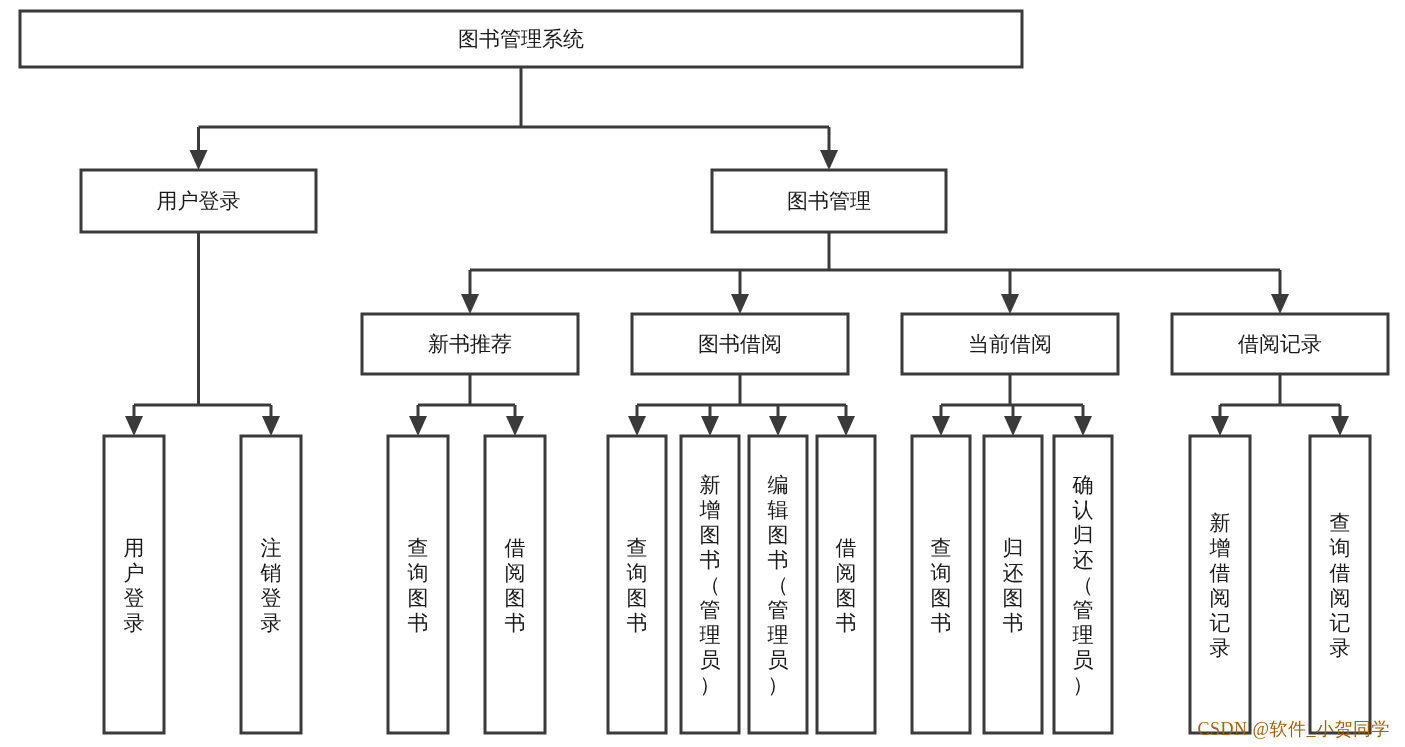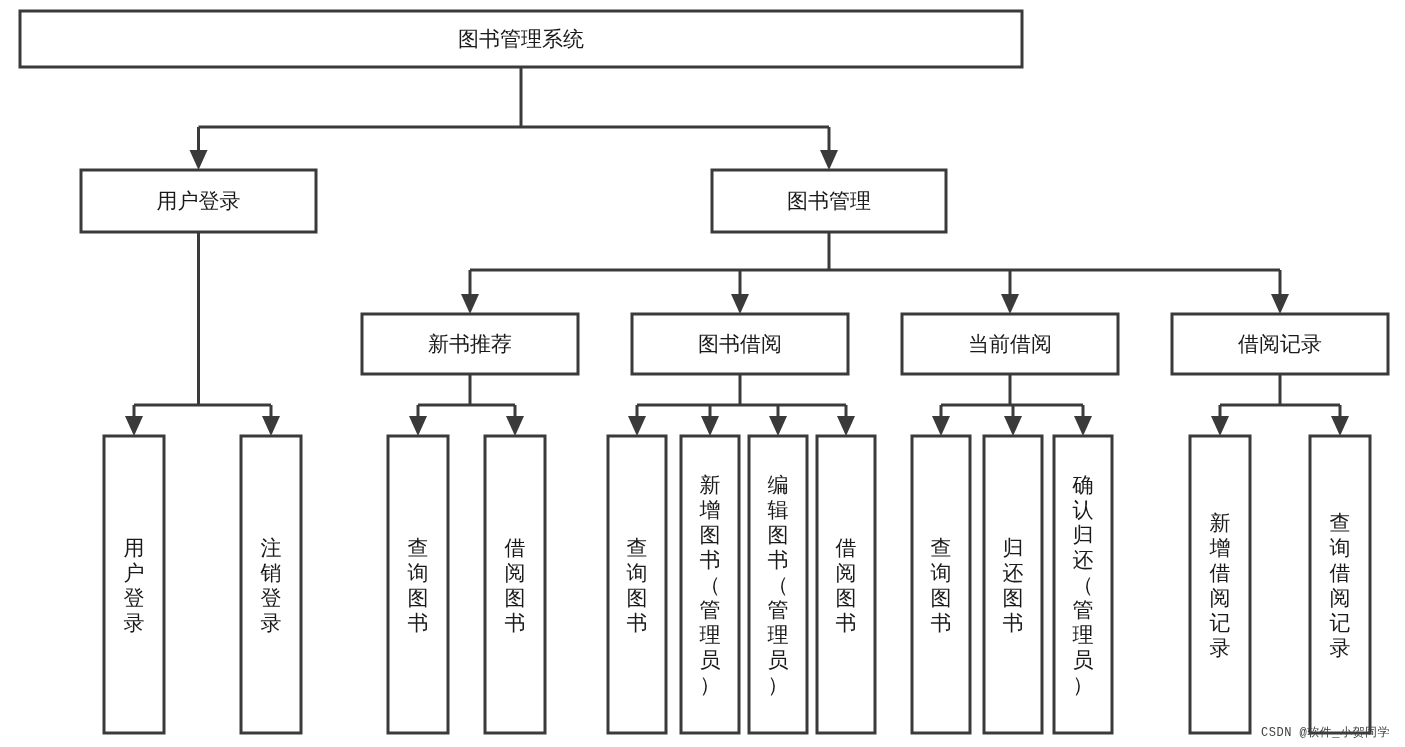--- a/index.html
+++ b/index.html
@@ -46,23 +46,23 @@
     fill: none;
   }
   .arrow-head {
     fill: #3a3a3a;
     stroke: none;
   }
   .watermark {
     position: absolute;
     right: 10px;
     bottom: 6px;
-    font-family: Liberation Mono, monospace;
-    font-size: 12px;
-    color: #404040;
+    font-family: Liberation Serif, serif;
+    font-size: 18px;
+    color: #a16207;
     white-space: nowrap;
     letter-spacing: 0.5px;
   }
 </style>
 </head>
 <body>
 
 <div id="stage">
   <svg id="diagram" viewBox="0 0 1405 747">
     <g id="edges-layer">

